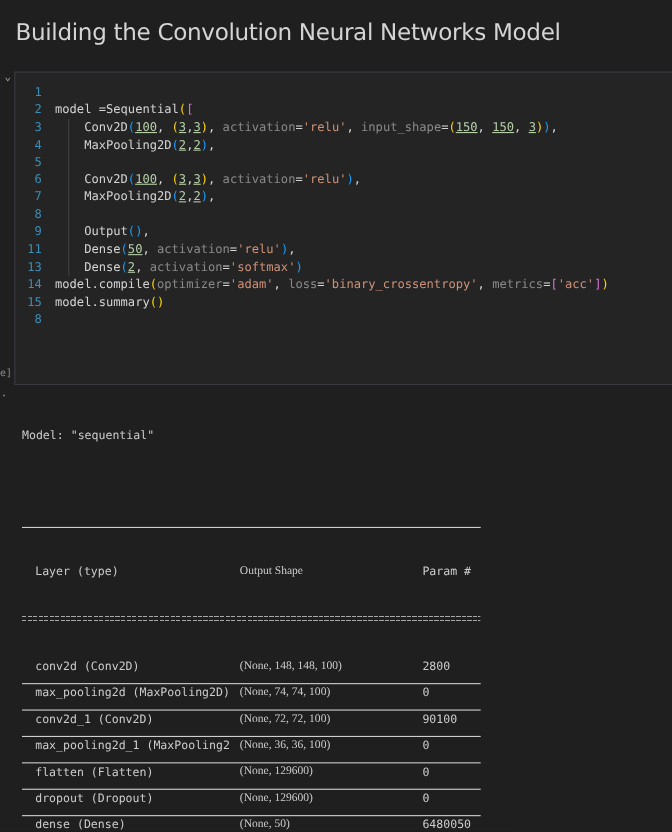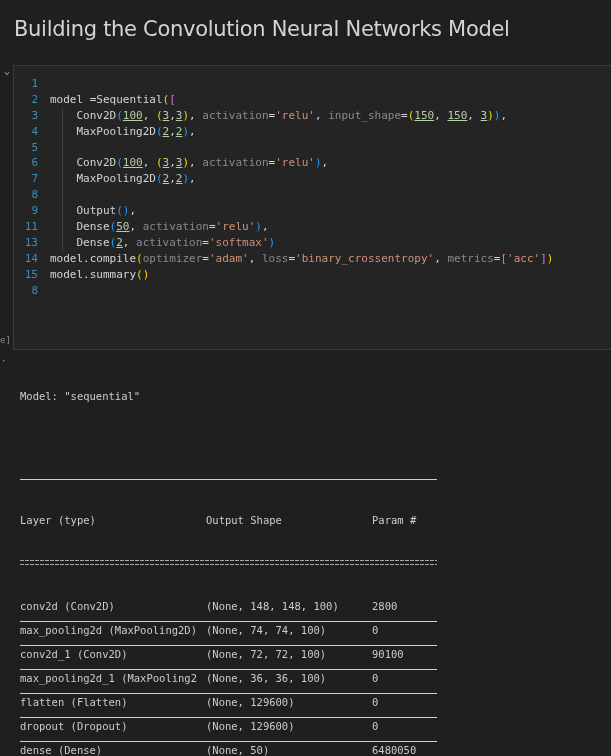--- a/index.html
+++ b/index.html
@@ -117,23 +117,24 @@
     width: 417px;
     height: 6px;
     background-image: repeating-linear-gradient(90deg, #a8a8a8 0 4px, transparent 4px 5px);
     -webkit-mask: linear-gradient(#000 0 1px, transparent 1px 4px, #000 4px 5px, transparent 5px);
     mask: linear-gradient(#000 0 1px, transparent 1px 4px, #000 4px 5px, transparent 5px);
   }
   .row {
     display: flex;
     height: 16px;
     align-items: center;
+    margin-left: 12px;
   }
   .c1 { width: 186px; overflow: hidden; }
-  .c2 { width: 166px; }
+  .c2 { width: 166px; font-family: Liberation Serif, serif; }
   .c3 { width: 65px; }
 </style>
 </head>
 <body>
 
 <h1 class="md-heading">Building the Convolution Neural Networks Model</h1>
 
 <span class="collapse-chevron">⌄</span>
 <span class="exec-count">e]</span>
 <span class="out-marker">·</span>

